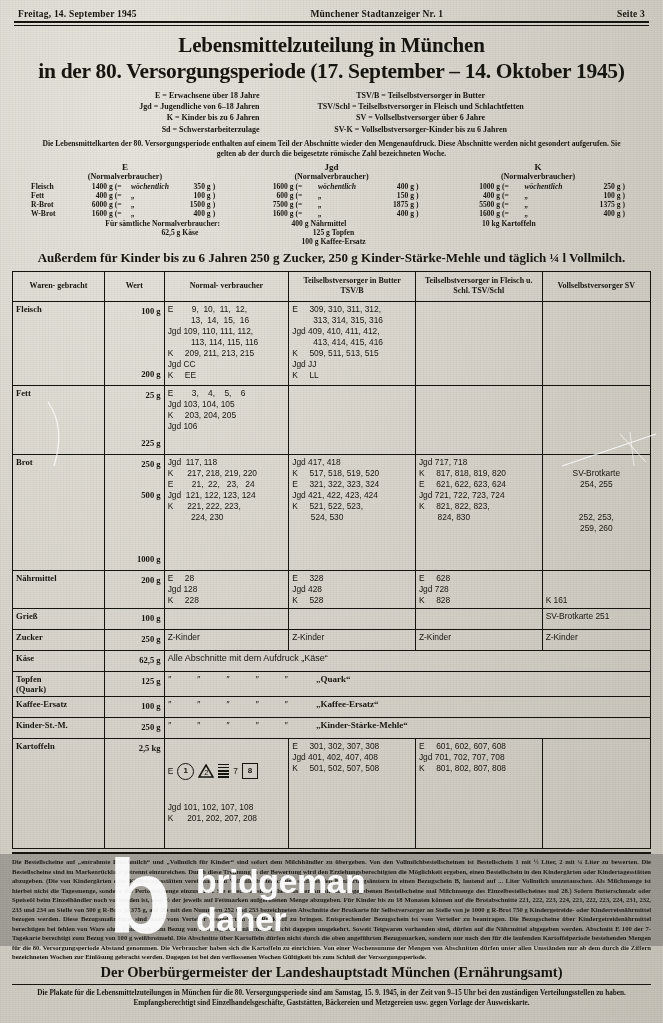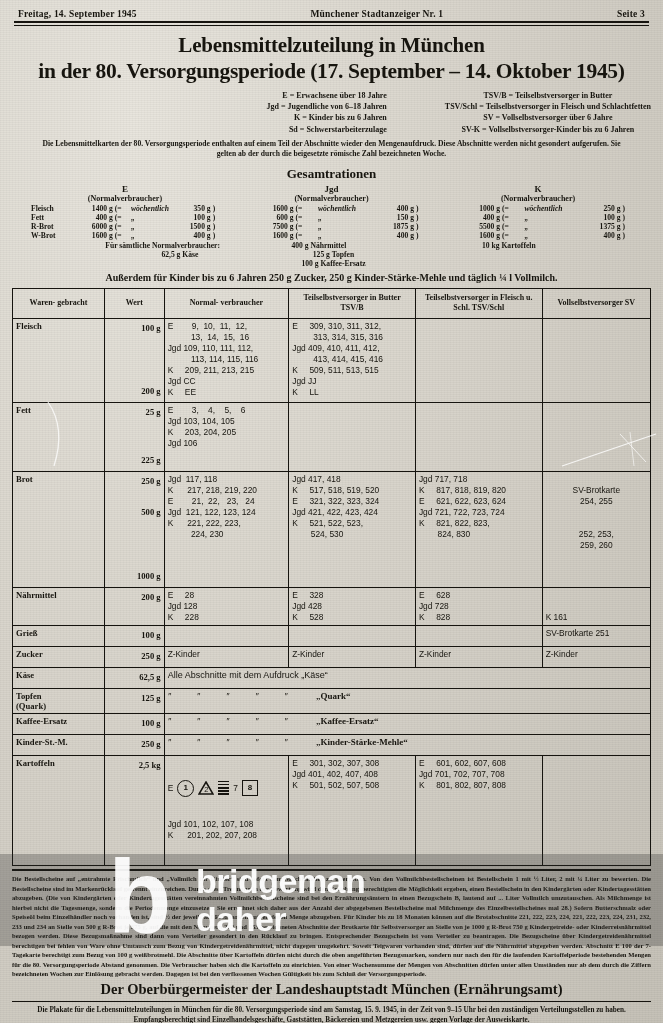--- a/index.html
+++ b/index.html
@@ -39,21 +39,21 @@
     text-align:center;font-weight:bold;font-size:21px;letter-spacing:-.2px;
     margin-top:7px;
   }
   .title2{
     text-align:center;font-weight:bold;font-size:21.5px;letter-spacing:-.3px;
     margin-top:1px;
   }
 
   
   .legend{
-    display:flex;justify-content:flex-end;gap:58px;
+    display:flex;justify-content:center;gap:58px;
     margin-top:6px;font-size:8px;font-weight:bold;line-height:1.42;
   }
   .legend .col.l{text-align:right;}
   .legend .col.r{text-align:center;}
   .note{
     text-align:center;font-size:7.6px;line-height:1.38;margin-top:4px;
     padding:0 24px;font-weight:bold;
   }
 
   
@@ -72,21 +72,21 @@
   td.u{text-align:left;padding-left:1px;}
 
   .allrow{display:flex;margin-top:1px;padding:0 18px;font-size:7.6px;font-weight:bold;}
   .allrow .lbl{width:31.5%;text-align:right;padding-right:4px;}
   .allrow .c2{width:31.5%;text-align:center;}
   .allrow .c3{width:31.5%;text-align:center;}
   .allsub{display:flex;padding:0 18px;font-size:7.6px;font-weight:bold;gap:47px;}
   .allsub .s1{width:31.5%;text-align:right;padding-right:4px;}
   .allsub .s2{width:31.5%;text-align:center;}
   .allsub .s3{width:31.5%;}
-  .kidnote{text-align:center;font-size:10px;font-weight:bold;margin-top:4px;}
+  .kidnote{text-align:center;font-size:13px;font-weight:bold;margin-top:4px;}
 
   
   table.main{
     border-collapse:collapse;width:100%;margin-top:5px;
     font-size:8.6px;table-layout:fixed;
   }
   table.main th,table.main td{
     border:1px solid #16140f;
     vertical-align:top;padding:2px 3px;
   }
@@ -191,21 +191,20 @@
     <div class="col r">
       <div>TSV/B = Teilselbstversorger in Butter</div>
       <div>TSV/Schl = Teilselbstversorger in Fleisch und Schlachtfetten</div>
       <div>SV = Vollselbstversorger über 6 Jahre</div>
       <div>SV-K = Vollselbstversorger-Kinder bis zu 6 Jahren</div>
     </div>
   </div>
 
   <div class="note">Die Lebensmittelkarten der 80. Versorgungsperiode enthalten auf einem Teil der Abschnitte wieder den Mengenaufdruck. Diese Abschnitte werden nicht gesondert aufgerufen. Sie gelten ab der durch die beigesetzte römische Zahl bezeichneten Woche.</div>
 
-  <div class="gt-title">Gesamtrationen</div>
   <div class="grid3">
 
     <div class="gcol">
       <h4>E</h4>
       <div class="sub">(Normalverbraucher)</div>
       <table class="rat">
           <tbody>
         <tr>
           <td class="nm">Fleisch</td>
           <td class="amt">1400 g</td>

